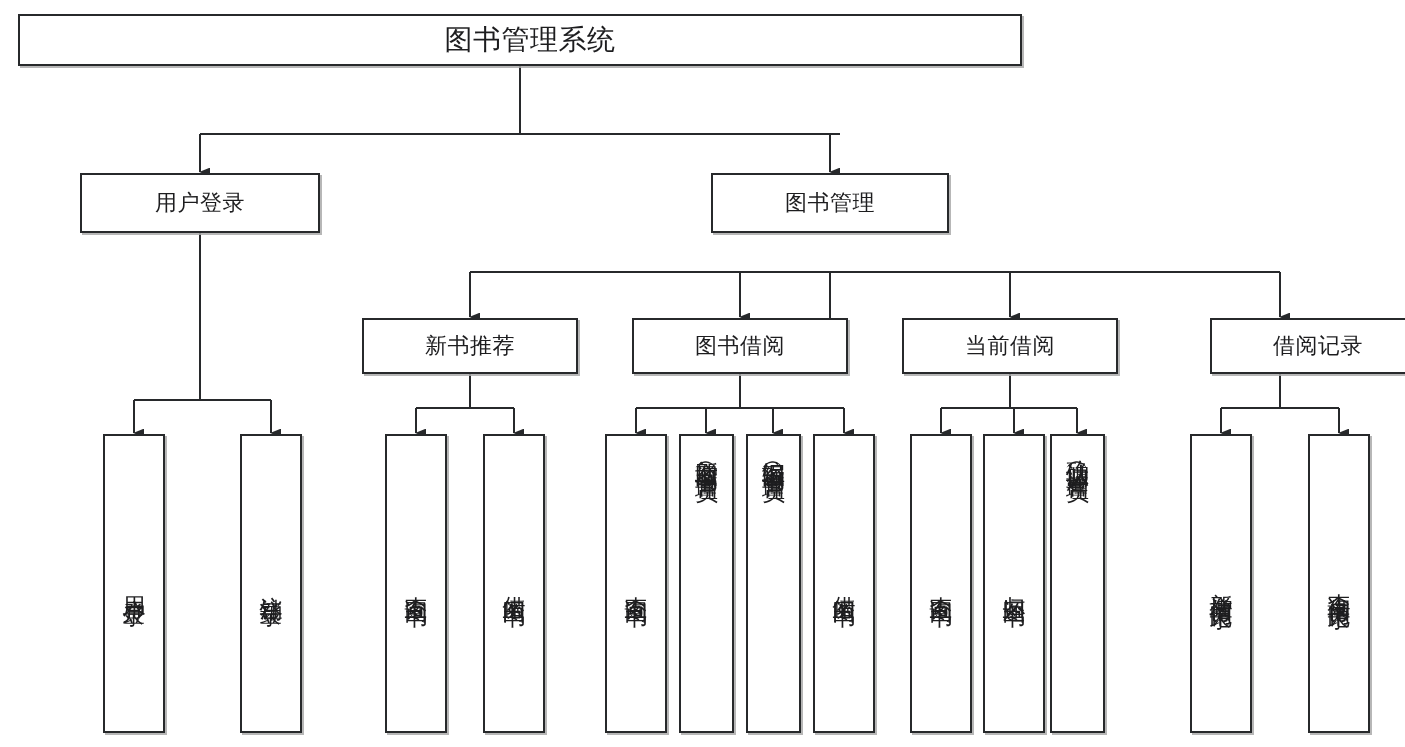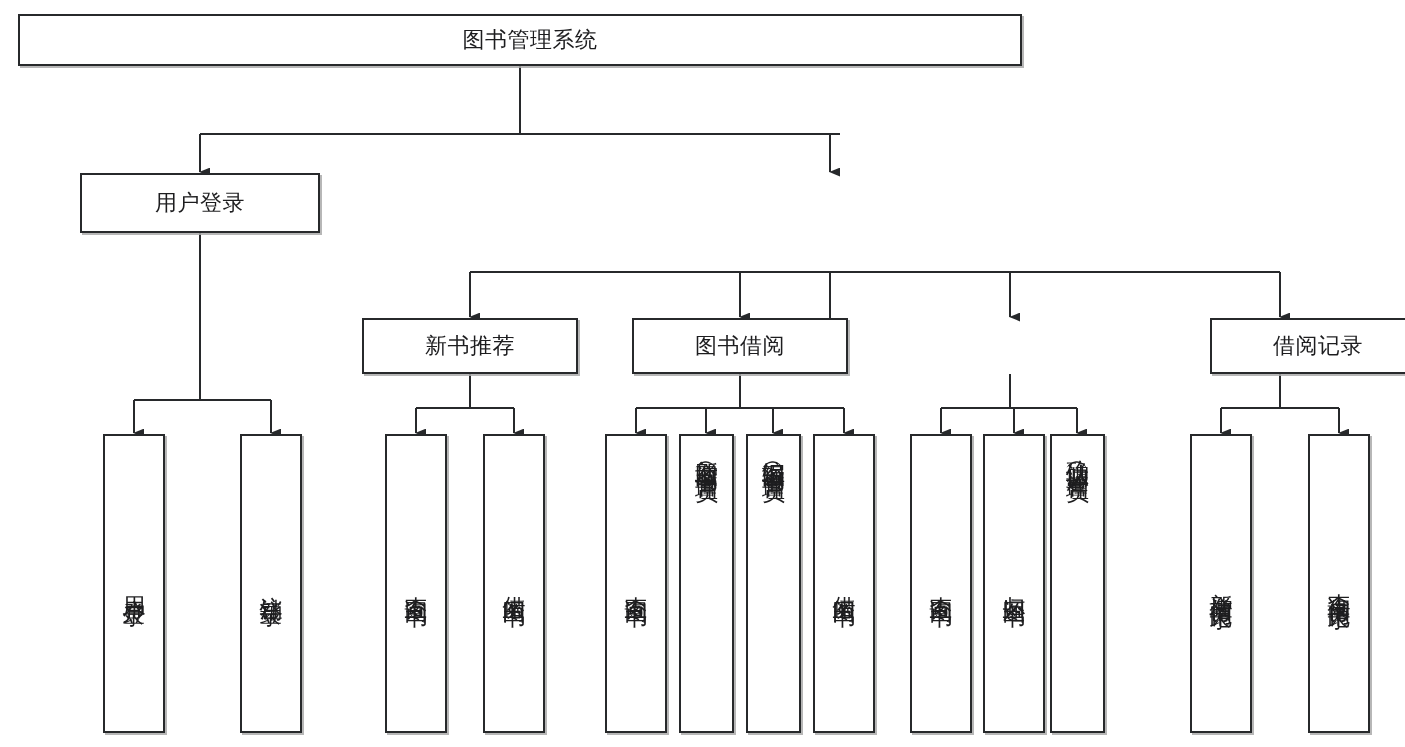--- a/index.html
+++ b/index.html
@@ -38,21 +38,21 @@
     text-align: center;
     line-height: 1.18;
     white-space: nowrap;
   }
   
   .node.horiz .node-label {
     font-size: 22px;
     letter-spacing: 0.5px;
   }
   .node.root .node-label {
-    font-size: 22px;
+    font-size: 28px;
     margin-left: 20px;
   }
   
   .node.vert {
     align-items: flex-start;
     justify-content: center;
     padding-top: 6px;
   }
   .node.vert.centered {
     align-items: center;
@@ -133,27 +133,33 @@
     </g>
   </svg>
 
   <div class="node root horiz" style="left:18px; top:14px; width:1004px; height:52px;">
     <span class="node-label">图书管理系统</span>
   </div>
 
   <div class="node horiz" style="left:80px; top:173px; width:240px; height:60px;">
     <span class="node-label">用户登录</span>
   </div>
+  <div class="node horiz" style="left:711px; top:173px; width:238px; height:60px;">
+    <span class="node-label">图书管理</span>
+  </div>
 
   <div class="node horiz" style="left:632px; top:318px; width:216px; height:56px;">
     <span class="node-label">图书借阅</span>
   </div>
   <div class="node horiz" style="left:362px; top:318px; width:216px; height:56px;">
     <span class="node-label">新书推荐</span>
   </div>
+  <div class="node horiz" style="left:902px; top:318px; width:216px; height:56px;">
+    <span class="node-label">当前借阅</span>
+  </div>
   <div class="node horiz" style="left:1172px; top:318px; width:216px; height:56px;margin-left:38px;">
     <span class="node-label">借阅记录</span>
   </div>
 
   <div class="node vert centered" style="left:103px; top:434px; width:62px; height:299px;">
     <span class="node-label">用户登录</span>
   </div>
   <div class="node vert centered" style="left:240px; top:434px; width:62px; height:299px;">
     <span class="node-label">注销登录</span>
   </div>

